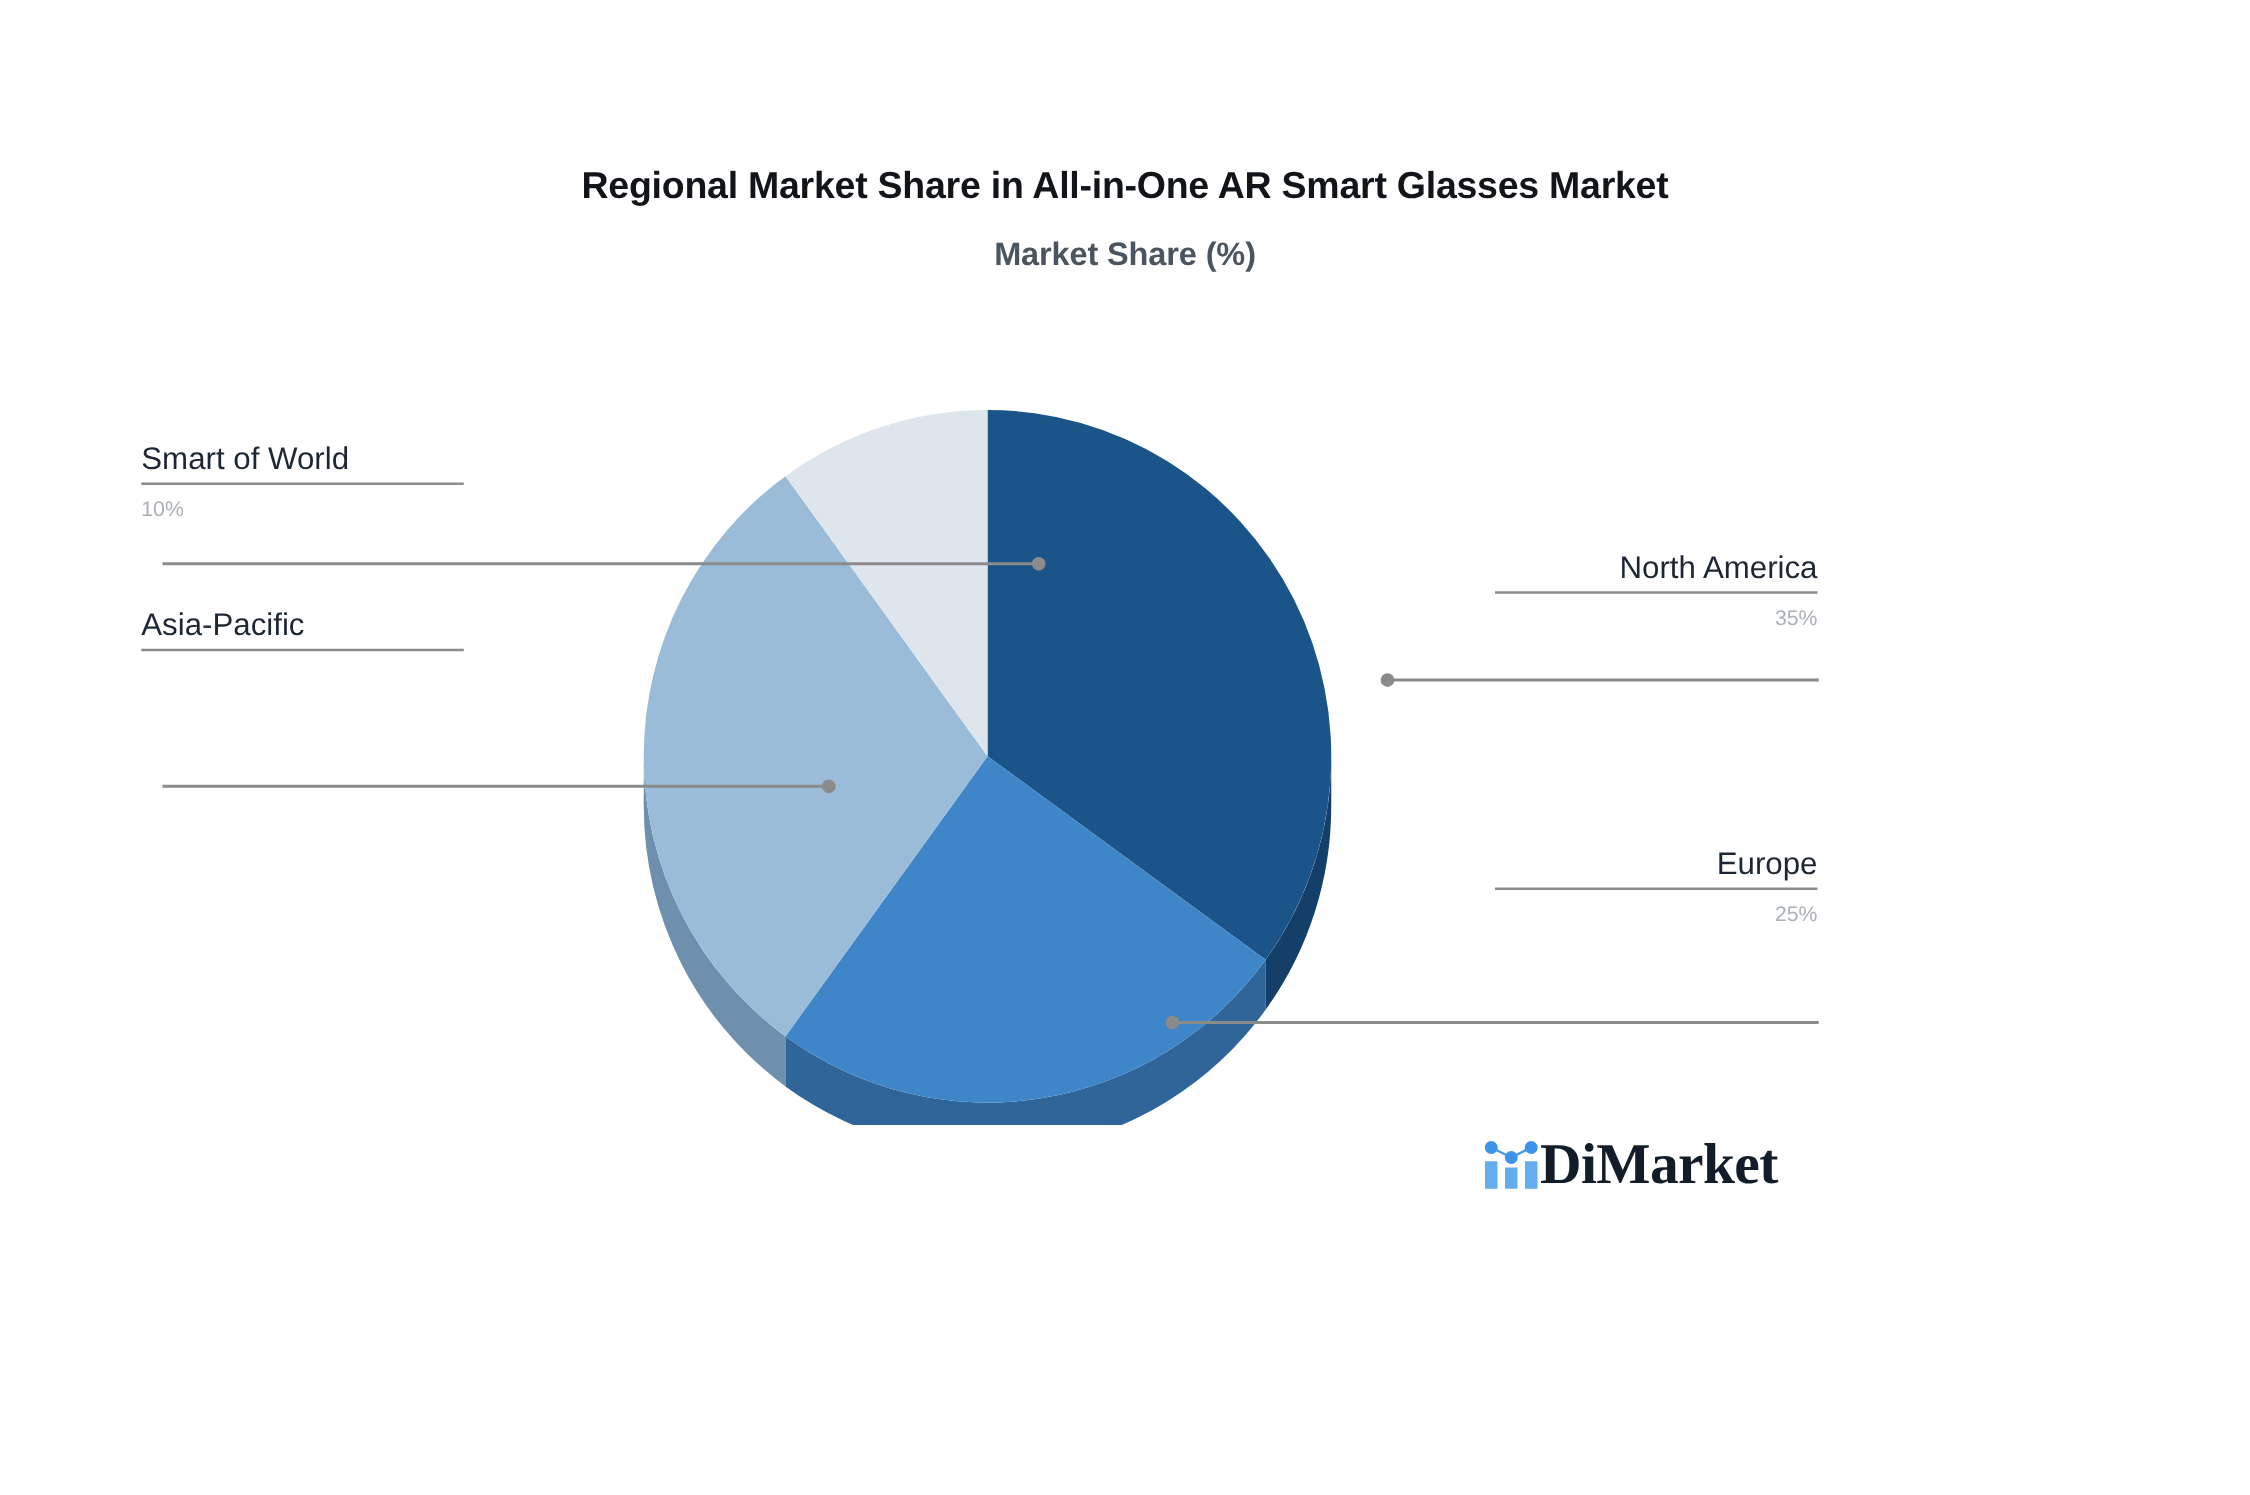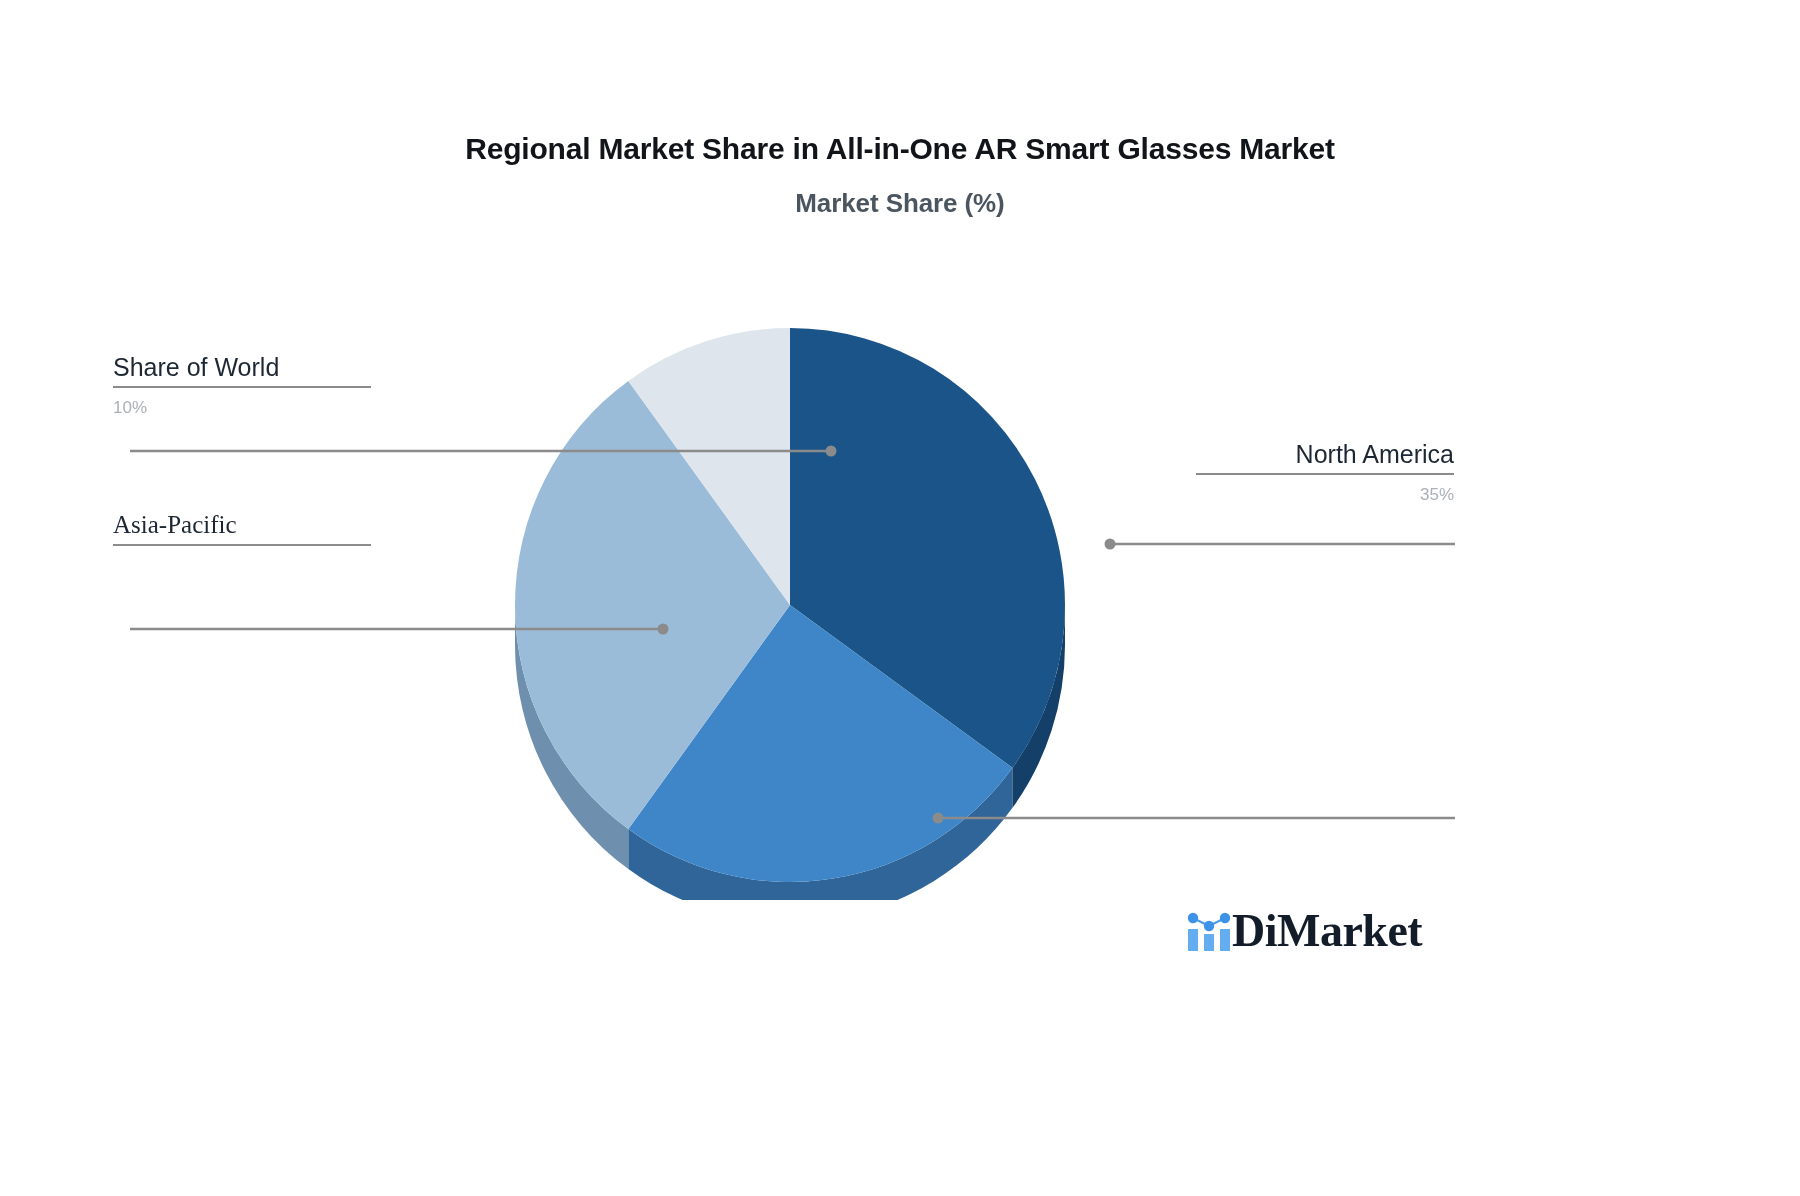--- a/index.html
+++ b/index.html
@@ -79,21 +79,21 @@
     font-size: 17px;
     color: #aab0b6;
     line-height: 34px;
     white-space: nowrap;
   }
   .callout.right { text-align: right; }
   .callout.left  { text-align: left; }
 
   #cl-north-america { left: 1196px; top: 437px; width: 258px; text-align: right; }
   #cl-europe        { left: 1196px; top: 674px; width: 258px; }
-  #cl-asia-pacific  { left: 113px;  top: 508px; width: 258px; font-family: Liberation Serif, serif; }
+  #cl-asia-pacific  { left: 113px;  top: 483px; width: 258px; }
   #cl-rest-of-world { left: 113px;  top: 350px; width: 258px; }
 
   
   #logo {
     position: absolute;
     left: 1186px;
     top: 900px;
     width: 240px;
     height: 62px;
     display: flex;
@@ -157,28 +157,33 @@
       </g>
     </svg>
   </div>
 
   <div class="callout right" id="cl-north-america">
     <div class="cl-name">North America</div>
     <div class="cl-rule"></div>
     <div class="cl-value">35%</div>
   </div>
 
+  <div class="callout right" id="cl-europe">
+    <div class="cl-name">Europe</div>
+    <div class="cl-rule"></div>
+    <div class="cl-value">25%</div>
+  </div>
 
   <div class="callout left" id="cl-asia-pacific">
     <div class="cl-name">Asia-Pacific</div>
     <div class="cl-rule"></div>
   </div>
 
   <div class="callout left" id="cl-rest-of-world">
-    <div class="cl-name">Share of World</div>
+    <div class="cl-name">Smart of World</div>
     <div class="cl-rule"></div>
     <div class="cl-value">10%</div>
   </div>
 
   <div id="logo">
     <svg id="logo-mark" viewBox="0 0 46 44" xmlns="http://www.w3.org/2000/svg">
       <line x1="7" y1="9" x2="23" y2="17" stroke="#4a9aea" stroke-width="2"></line>
       <line x1="23" y1="17" x2="39" y2="9" stroke="#4a9aea" stroke-width="2"></line>
       <rect x="2" y="20" width="10" height="22" fill="#64aef0"></rect>
       <rect x="18" y="25" width="10" height="17" fill="#64aef0"></rect>

